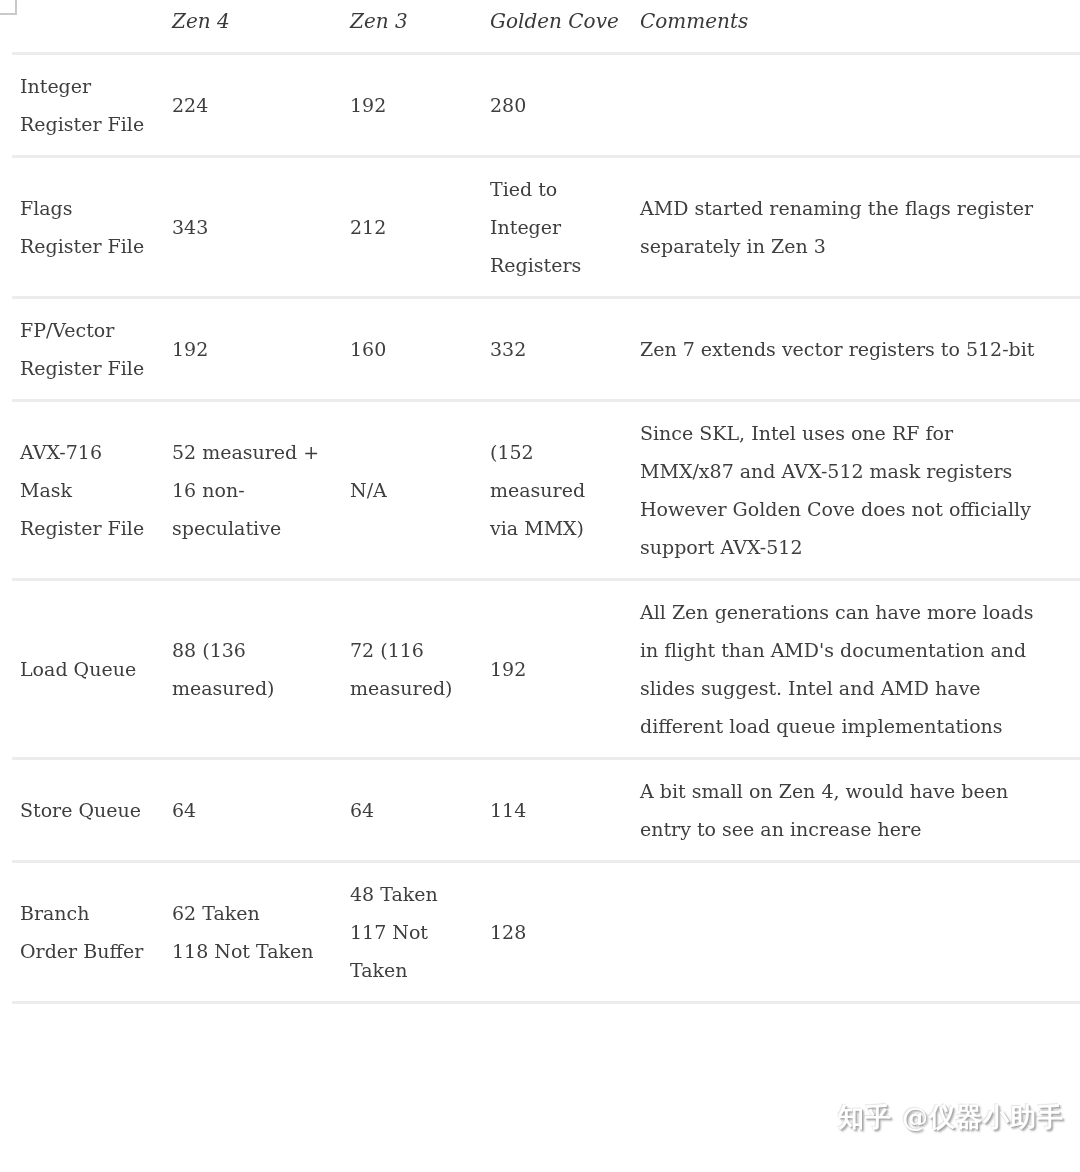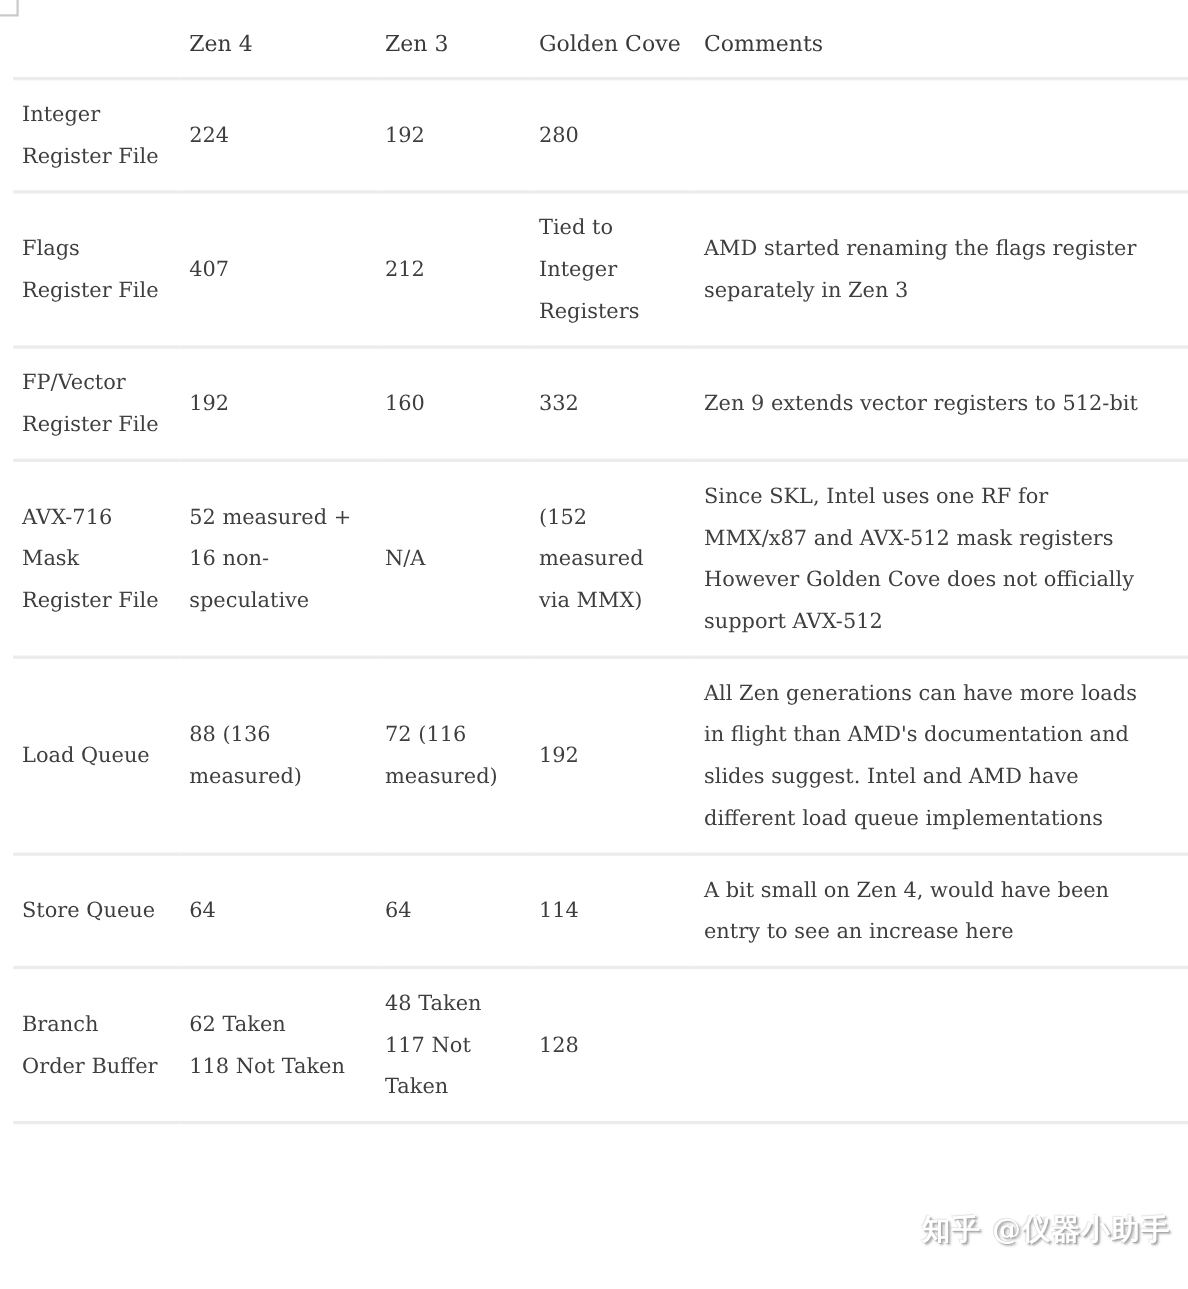--- a/index.html
+++ b/index.html
@@ -40,25 +40,26 @@
     text-align: left;
     vertical-align: middle;
     padding: 12px 8px;
     font-size: 19px;
     line-height: 38px;
     font-weight: normal;
     white-space: pre-line;
     overflow: hidden;
   }
   thead th {
-    padding-top: 20px;
+    padding-top: 2px;
     padding-bottom: 12px;
     white-space: nowrap;
     font-size: 20px;
     color: #3a3a3a;
+    font-style: italic;
   }
   tbody tr {
     border-top: 3px solid #ececec;
   }
   tbody tr:last-child {
     border-bottom: 3px solid #ececec;
     margin-top: 12px;
   }
   .watermark {
     position: absolute;
@@ -103,35 +104,35 @@
       <td>Integer
 Register File</td>
       <td>224</td>
       <td>192</td>
       <td>280</td>
       <td></td>
     </tr>
     <tr>
       <td>Flags
 Register File</td>
-      <td>407</td>
+      <td>343</td>
       <td>212</td>
       <td>Tied to
 Integer
 Registers</td>
       <td>AMD started renaming the flags register
 separately in Zen 3</td>
     </tr>
     <tr>
       <td>FP/Vector
 Register File</td>
       <td>192</td>
       <td>160</td>
       <td>332</td>
-      <td>Zen 9 extends vector registers to 512-bit</td>
+      <td>Zen 7 extends vector registers to 512-bit</td>
     </tr>
     <tr>
       <td>AVX-716
 Mask
 Register File</td>
       <td>52 measured +
 16 non-
 speculative</td>
       <td>N/A</td>
       <td>(152

